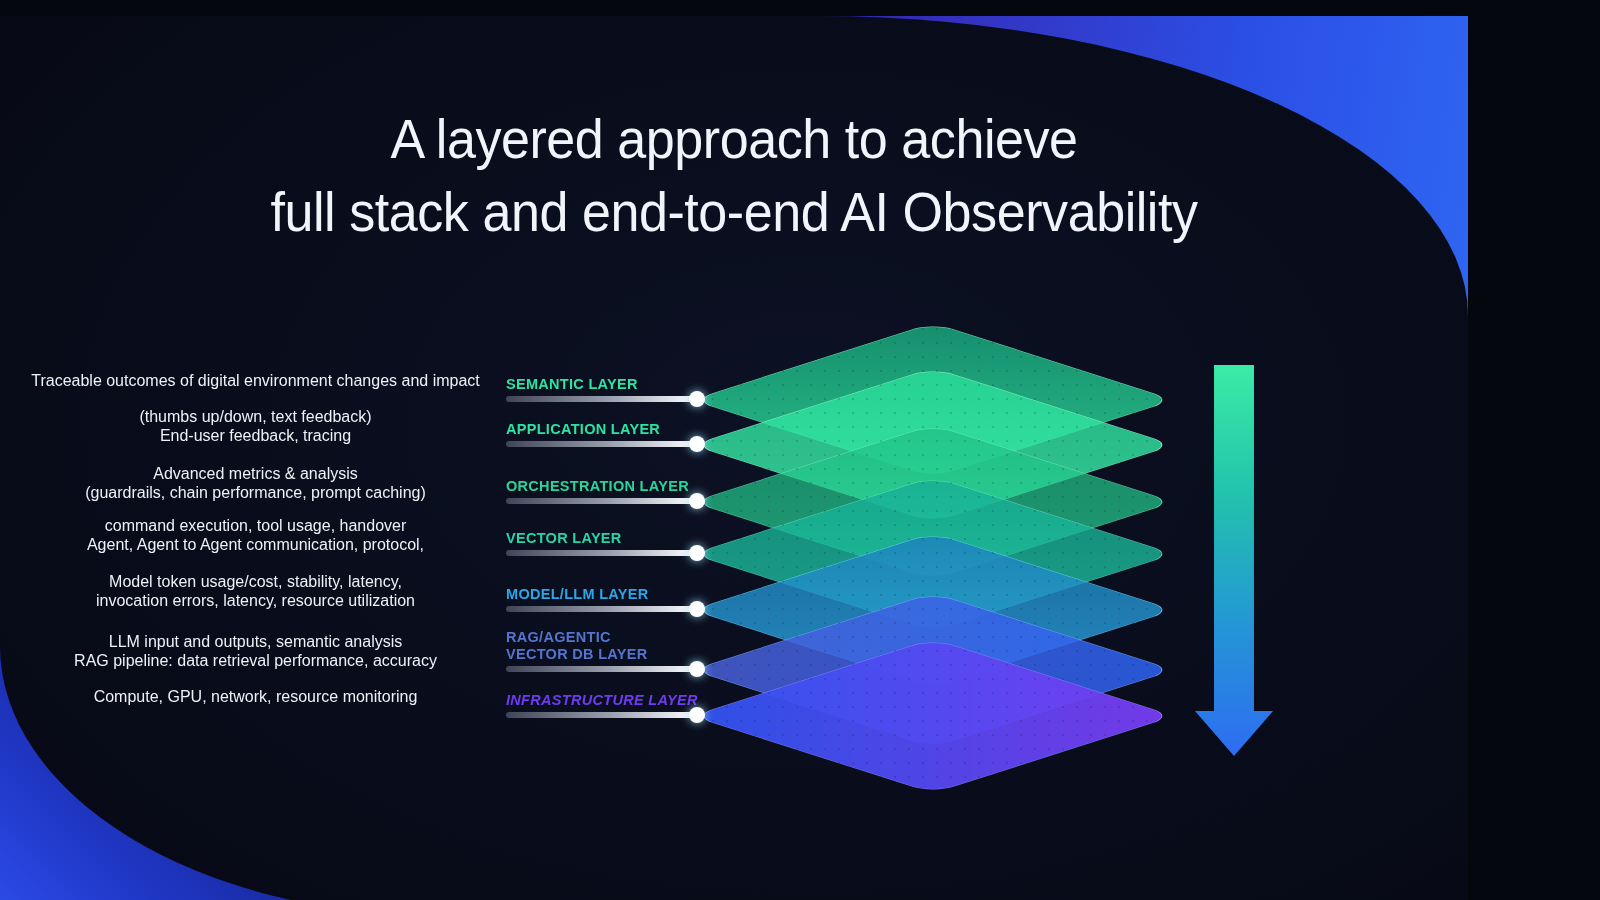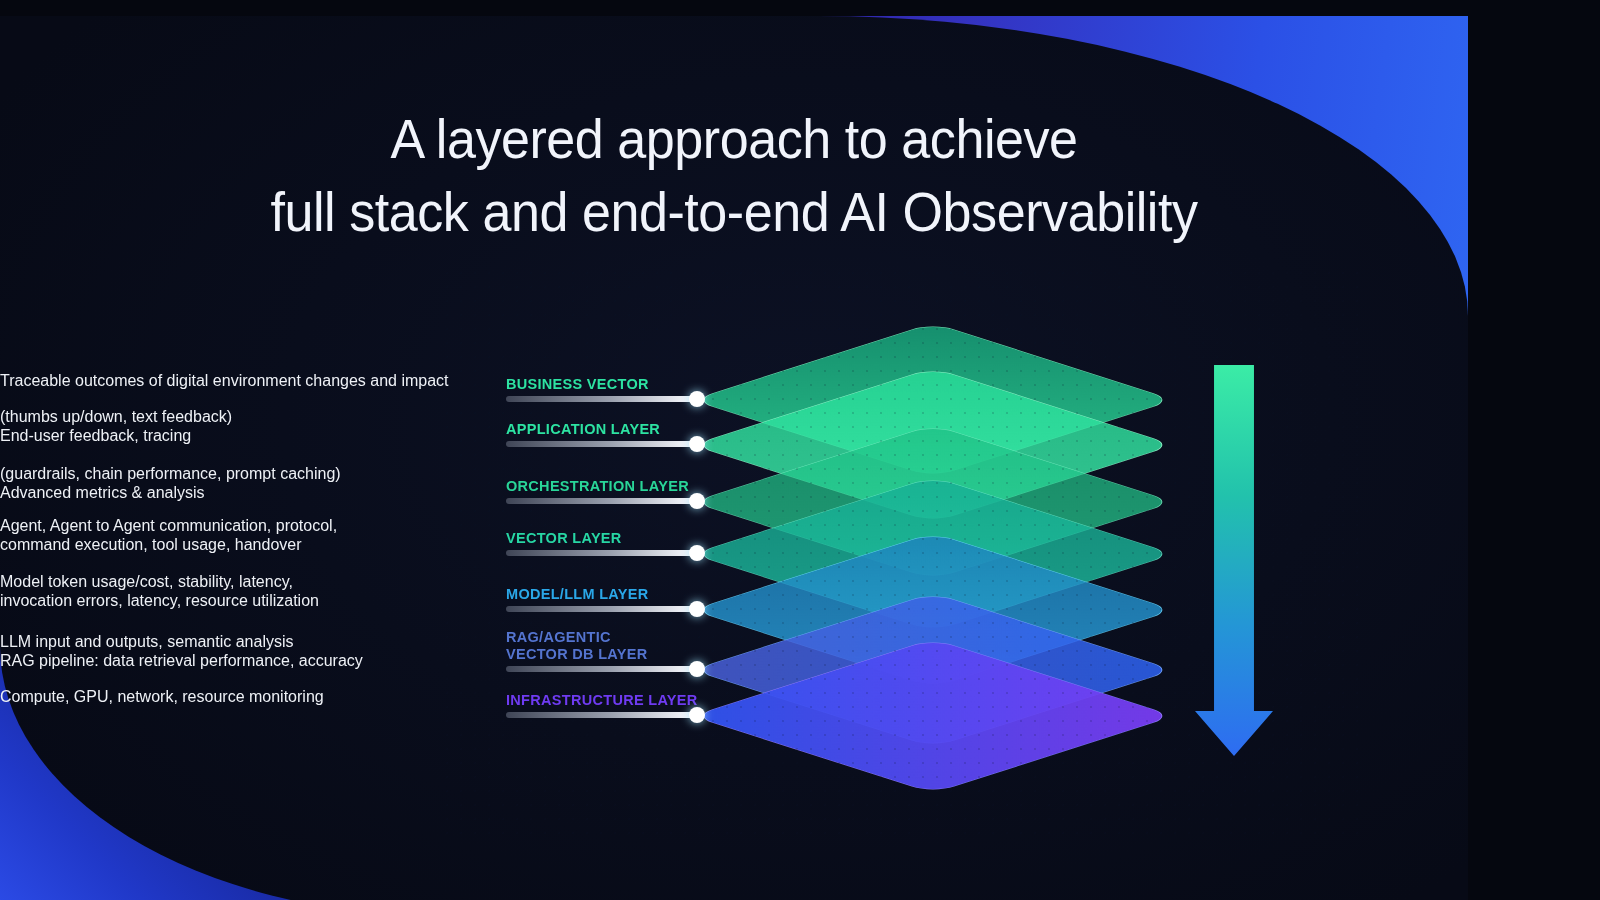--- a/index.html
+++ b/index.html
@@ -42,21 +42,21 @@
   .dots-overlay{
     position:absolute;left:440px;top:250px;width:920px;height:570px;z-index:6;
     background-image:radial-gradient(rgba(8,18,40,0.16) 1.2px,transparent 1.4px);
     background-size:14px 14px;pointer-events:none;
   }
   
   .rows{position:absolute;inset:0;z-index:20;}
   .row{position:absolute;left:0;width:740px;height:0;}
   .desc{
     position:absolute;left:0;width:495px;top:-18px;transform:translateY(-50%);
-    text-align:left;color:#eef1f6;font-size:16px;line-height:18.5px;font-weight:400;
+    text-align:center;color:#eef1f6;font-size:16px;line-height:18.5px;font-weight:400;padding-left:8px;
   }
   .label{
     position:absolute;left:506px;bottom:7px;width:230px;
     font-size:14.5px;line-height:16.5px;font-weight:700;letter-spacing:0.3px;
   }
   .connector{
     position:absolute;left:506px;top:-3px;width:190px;height:6px;border-radius:3px;
     background:linear-gradient(to right,#3f4556,#9aa0ae 55%,#eceef4 92%,#f6f7fb);
   }
   .dot{
@@ -98,21 +98,21 @@
   <div class="arrow" style="background: linear-gradient(rgb(59, 236, 166), rgb(34, 194, 172), rgb(36, 150, 214), rgb(46, 108, 242));"></div>
 
   <div class="rows">
 
     <div class="row" style="top:383px">
       <div class="desc">
         <div>Traceable outcomes of digital environment changes and impact</div>
         <div></div>
       </div>
       <div class="label" style="color: rgb(45, 227, 162);">
-        <div>BUSINESS VECTOR</div>
+        <div>SEMANTIC LAYER</div>
         <div></div>
       </div>
       <div class="connector">
           <span class="dot"></span>
         </div>
     </div>
 
     <div class="row" style="top:428px">
       <div class="desc">
         <div>(thumbs up/down, text feedback)</div>
@@ -122,36 +122,36 @@
         <div>APPLICATION LAYER</div>
         <div></div>
       </div>
       <div class="connector">
           <span class="dot"></span>
         </div>
     </div>
 
     <div class="row" style="top:485px">
       <div class="desc">
+        <div>Advanced metrics &amp; analysis</div>
         <div>(guardrails, chain performance, prompt caching)</div>
-        <div>Advanced metrics &amp; analysis</div>
       </div>
       <div class="label" style="color: rgb(41, 213, 152);">
         <div>ORCHESTRATION LAYER</div>
         <div></div>
       </div>
       <div class="connector">
           <span class="dot"></span>
         </div>
     </div>
 
     <div class="row" style="top:537px">
       <div class="desc">
+        <div>command execution, tool usage, handover</div>
         <div>Agent, Agent to Agent communication, protocol,</div>
-        <div>command execution, tool usage, handover</div>
       </div>
       <div class="label" style="color: rgb(39, 214, 164);">
         <div>VECTOR LAYER</div>
         <div></div>
       </div>
       <div class="connector">
           <span class="dot"></span>
         </div>
     </div>
 
@@ -181,21 +181,21 @@
       <div class="connector">
           <span class="dot"></span>
         </div>
     </div>
 
     <div class="row" style="top:699px">
       <div class="desc">
         <div>Compute, GPU, network, resource monitoring</div>
         <div></div>
       </div>
-      <div class="label" style="color: rgb(111, 59, 242);">
+      <div class="label" style="color: rgb(111, 59, 242); font-style: italic;">
         <div>INFRASTRUCTURE LAYER</div>
         <div></div>
       </div>
       <div class="connector">
           <span class="dot"></span>
         </div>
     </div>
 
   </div>
 </div>

